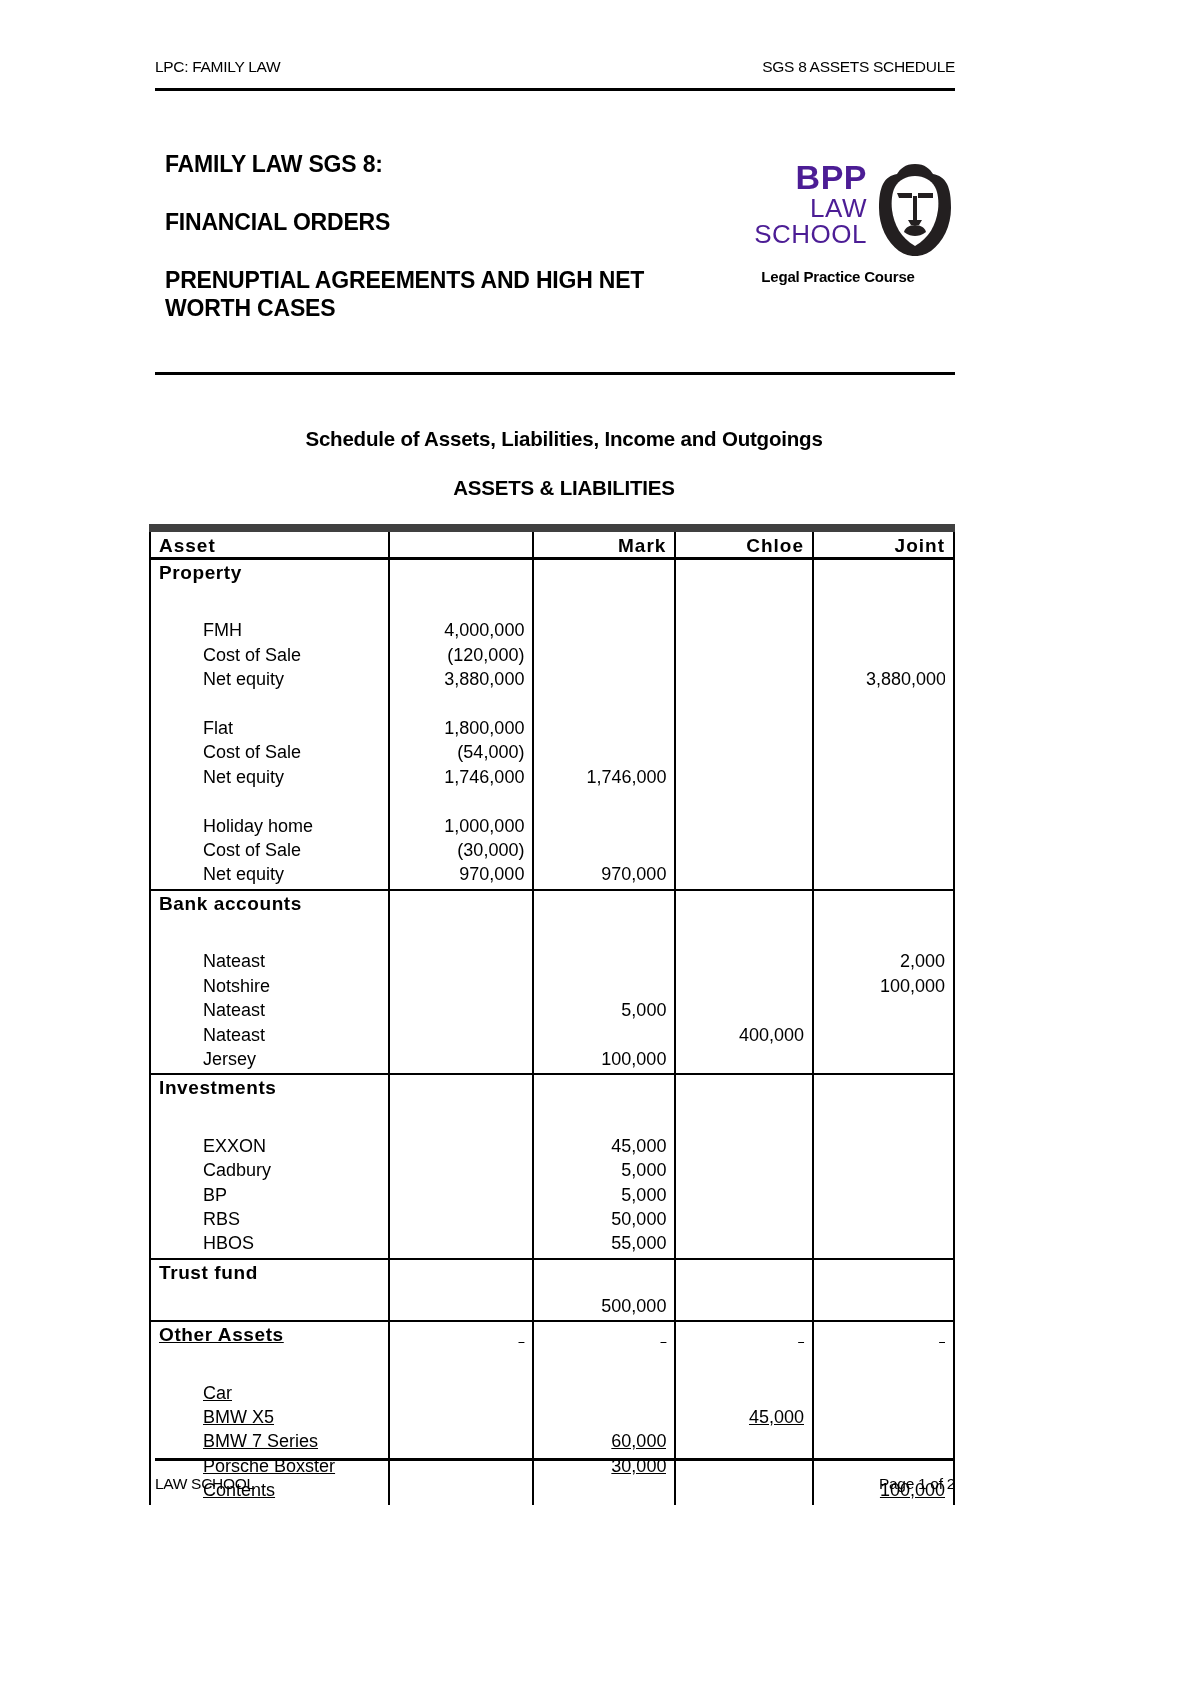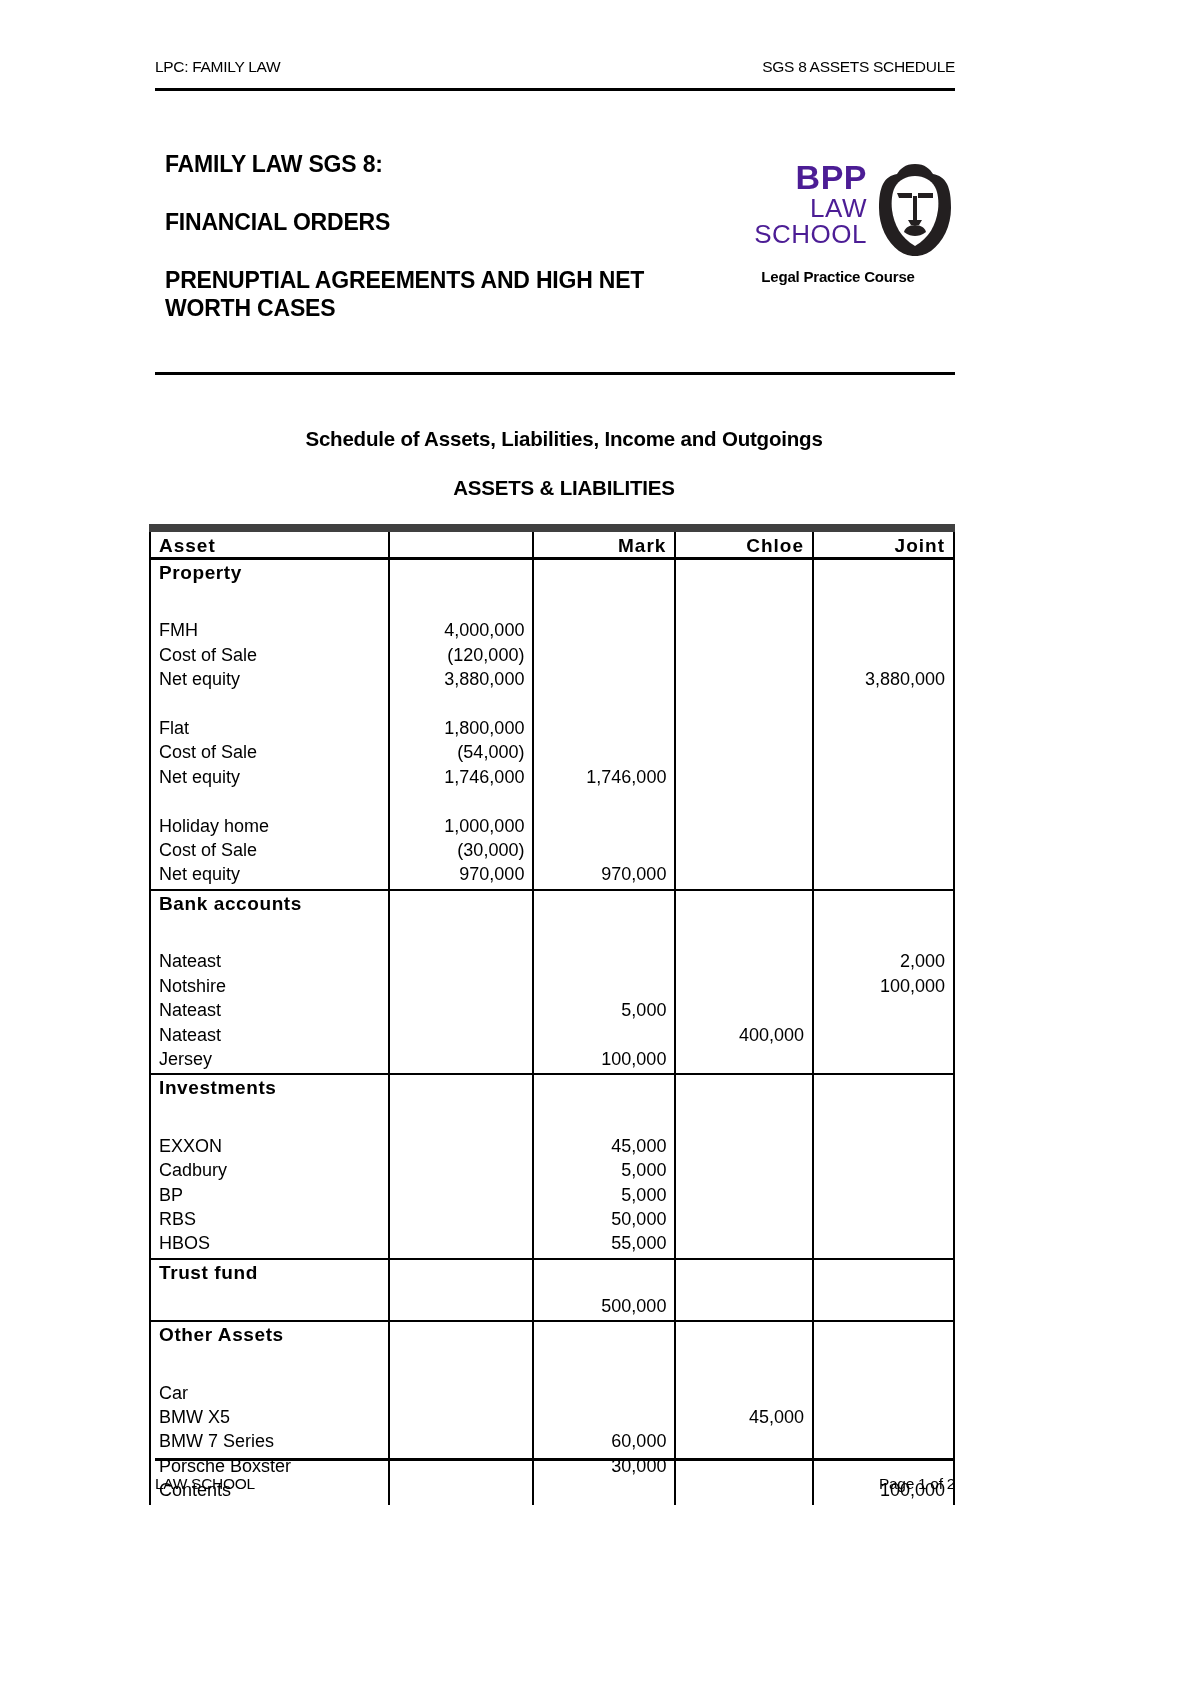--- a/index.html
+++ b/index.html
@@ -169,30 +169,31 @@
   table.sched tr.hdr th.lbl { text-align: left; }
   table.sched tr.hdr th.num { text-align: right; }
 
   tr.band > td {
     border-bottom: 2px solid #000;
     padding-top: 2px;
     padding-bottom: 2px;
   }
   tr.band:last-child > td {
     border-bottom: none;
+    text-decoration: underline;
   }
 
   .sec-title {
     font-weight: bold;
     font-size: 19px;
     letter-spacing: 0.6px;
     padding-bottom: 10px;
   }
 
-  .rows { display: block; }
+  .rows { display: block; margin-left: 44px; }
   .rows .r {
     display: block;
     line-height: 24.4px;
     white-space: nowrap;
     overflow: hidden;
   }
   .rows .r.blank { visibility: hidden; }
   td.labelcol .rows .r { text-align: left; }
   td.numcol .rows .r { text-align: right; }
 

